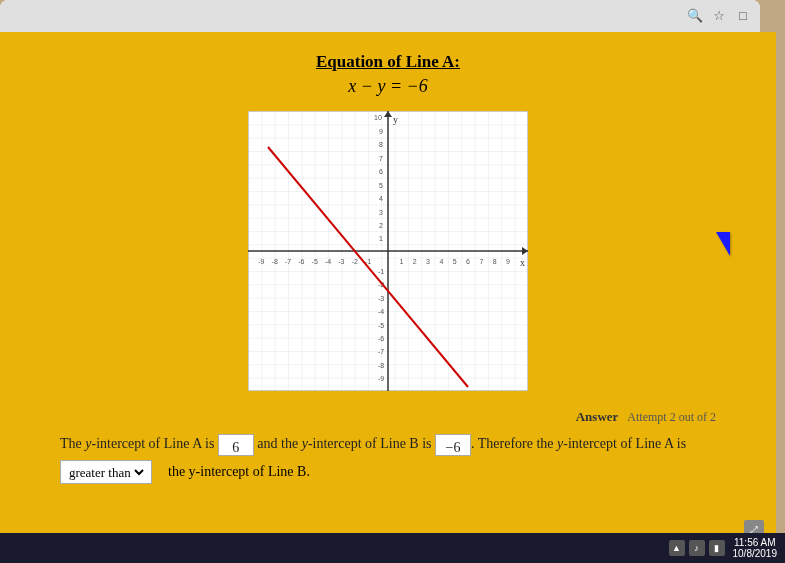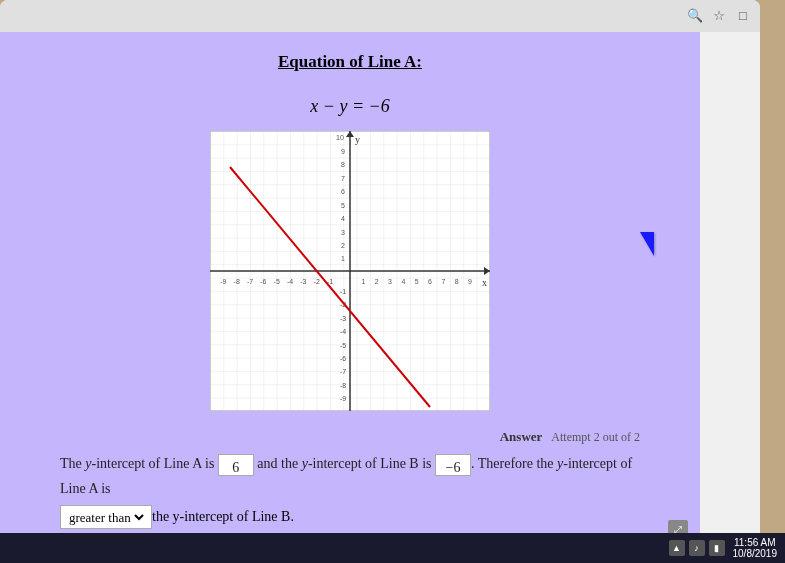--- a/index.html
+++ b/index.html
@@ -39,23 +39,23 @@
       height: 18px;
       display: flex;
       align-items: center;
       justify-content: center;
       font-size: 13px;
       color: #555;
       cursor: pointer;
     }
 
     .content-area {
-      width: 700px;
+      width: 776px;
       height: 516px;
-      background: #c4b5fd;
+      background: #eab308;
       position: relative;
       overflow: hidden;
     }
 
     .main-content {
       padding: 20px 40px 10px 40px;
       display: flex;
       flex-direction: column;
       align-items: center;
     }
@@ -68,21 +68,20 @@
       margin-bottom: 4px;
       font-family: Georgia, serif;
     }
 
     .equation-formula {
       font-size: 18px;
       text-align: center;
       margin-bottom: 14px;
       font-family: Georgia, serif;
       font-style: italic;
-      margin-top: 20px;
     }
 
     .graph-title {
       font-size: 17px;
       font-weight: bold;
       text-decoration: underline;
       text-align: center;
       margin-bottom: 8px;
       font-family: Georgia, serif;
     }
@@ -162,21 +161,21 @@
       background: transparent;
       font-size: 13px;
       font-family: Georgia, serif;
       outline: none;
       cursor: pointer;
     }
 
     .answer-row2 {
       display: flex;
       align-items: center;
-      gap: 0;
+      gap: 16px;
       margin-top: 4px;
       font-size: 14px;
       font-family: Georgia, serif;
     }
 
     .expand-icon {
       position: absolute;
       right: 12px;
       bottom: 8px;
       width: 20px;

